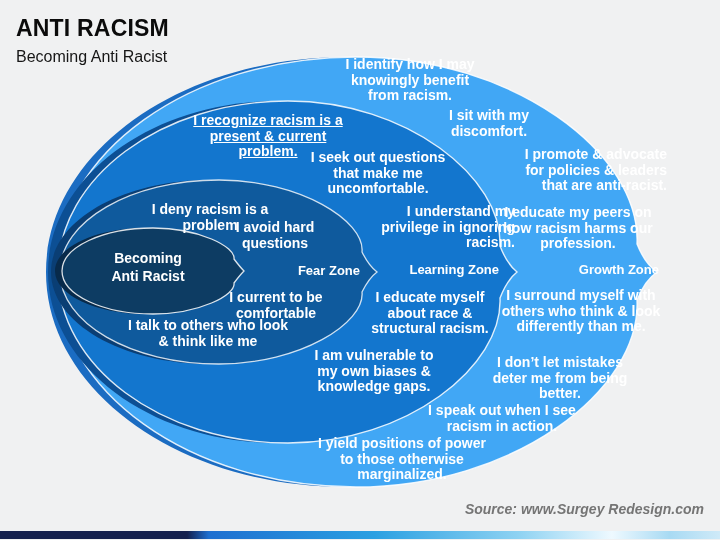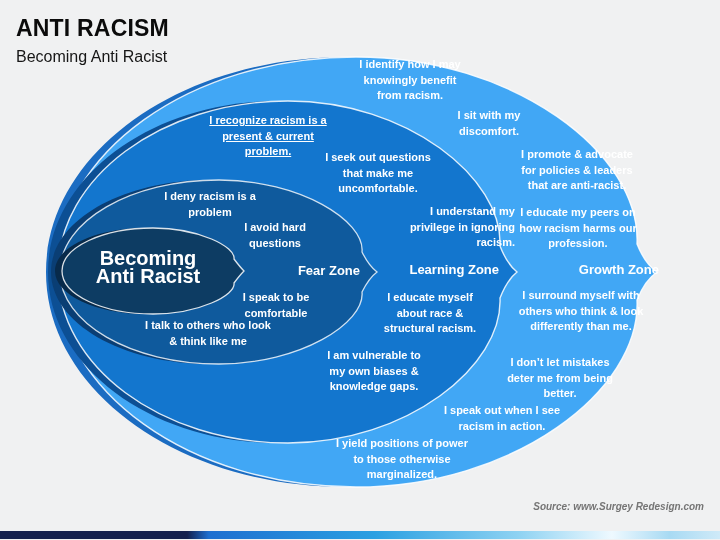--- a/index.html
+++ b/index.html
@@ -14,41 +14,41 @@
   .header{position:absolute;left:16px;top:15px;z-index:5;}
   .title{
     font-size:23px;font-weight:bold;color:#0b0b0b;letter-spacing:0.2px;
     margin:0 0 6px 0;
   }
   .subtitle{font-size:16px;font-weight:normal;color:#161616;margin:0;}
   svg.diagram{position:absolute;left:0;top:0;z-index:1;}
   .zone-item{
     position:absolute;z-index:3;
     color:#ffffff;
-    font-size:11px;font-weight:bold;
+    font-size:14px;font-weight:bold;
     line-height:15.5px;text-align:center;
     white-space:pre-line;
   }
   .zone-label{
     position:absolute;z-index:3;
     color:#ffffff;
     font-size:13px;font-weight:bold;
     line-height:16px;text-align:right;
     white-space:nowrap;
   }
   .core-label{
     position:absolute;z-index:3;
     color:#ffffff;
-    font-size:20px;font-weight:bold;
+    font-size:14px;font-weight:bold;
     line-height:17.5px;text-align:center;
     white-space:pre-line;
   }
   .source{
     position:absolute;right:16px;top:501px;z-index:4;
-    font-size:10px;font-style:italic;font-weight:bold;color:#757575;margin-left:36px;
+    font-size:14px;font-style:italic;font-weight:bold;color:#757575;margin-left:36px;
   }
   .bottom-bar{
     position:absolute;left:0;top:531px;width:720px;height:8px;z-index:4;
     background:linear-gradient(90deg,
       #14204e 0%, #14204e 26%,
       #1e6fd0 29%, #2ba0e2 52%,
       #8ed2f2 72%, #eef9ff 85%,
       #a8daf3 93%, #cfeaf8 100%);
   }
 </style>
@@ -81,26 +81,26 @@
 
     <g>
       <path transform="translate(-7,0)" d="M 62 271 C 62 247 103 228 153 228 C 199 228 236 247 234 259 Q 240 267 244 271 Q 240 275 234 283 C 236 295 199 314 153 314 C 103 314 62 295 62 271 Z" fill="#082a4a"></path>
       <path stroke="#ffffff" stroke-opacity="0.85" stroke-width="1.3" d="M 62 271 C 62 247 103 228 153 228 C 199 228 236 247 234 259 Q 240 267 244 271 Q 240 275 234 283 C 236 295 199 314 153 314 C 103 314 62 295 62 271 Z" fill="#0d3c63"></path>
     </g>
   </svg>
 
   <div class="core-label" style="left:88px;top:250px;width:120px;">Becoming
 Anti Racist</div>
 
-  <div class="zone-item" style="left:135px;top:189px;width:150px;">I deny racism is a
+  <div class="zone-item" style="left:135px;top:202px;width:150px;">I deny racism is a
 problem</div>
   <div class="zone-item" style="left:220px;top:220px;width:110px;text-align:center;">I avoid hard
 questions</div>
   <div class="zone-label" style="left:250px;top:263px;width:110px;">Fear Zone</div>
-  <div class="zone-item" style="left:211px;top:290px;width:130px;">I speak to be
+  <div class="zone-item" style="left:211px;top:290px;width:130px;">I current to be
 comfortable</div>
   <div class="zone-item" style="left:108px;top:318px;width:200px;">I talk to others who look
 &amp; think like me</div>
 
   <div class="zone-item" style="left:178px;top:113px;width:180px;text-decoration:underline;">I recognize racism is a
 present &amp; current
 problem.</div>
   <div class="zone-item" style="left:293px;top:150px;width:170px;">I seek out questions
 that make me
 uncomfortable.</div>
@@ -113,21 +113,21 @@
 structural racism.</div>
   <div class="zone-item" style="left:289px;top:348px;width:170px;">I am vulnerable to
 my own biases &amp;
 knowledge gaps.</div>
 
   <div class="zone-item" style="left:325px;top:57px;width:170px;">I identify how I may
 knowingly benefit
 from racism.</div>
   <div class="zone-item" style="left:424px;top:108px;width:130px;">I sit with my
 discomfort.</div>
-  <div class="zone-item" style="left:487px;top:147px;width:180px;">I promote &amp; advocate
+  <div class="zone-item" style="left:487px;top:147px;width:180px;text-align:right;">I promote &amp; advocate
 for policies &amp; leaders
 that are anti-racist.</div>
   <div class="zone-item" style="left:488px;top:205px;width:180px;">I educate my peers on
 how racism harms our
 profession.</div>
   <div class="zone-label" style="left:519px;top:262px;width:140px;">Growth Zone</div>
   <div class="zone-item" style="left:486px;top:288px;width:190px;">I surround myself with
 others who think &amp; look
 differently than me.</div>
   <div class="zone-item" style="left:475px;top:355px;width:170px;">I don’t let mistakes

